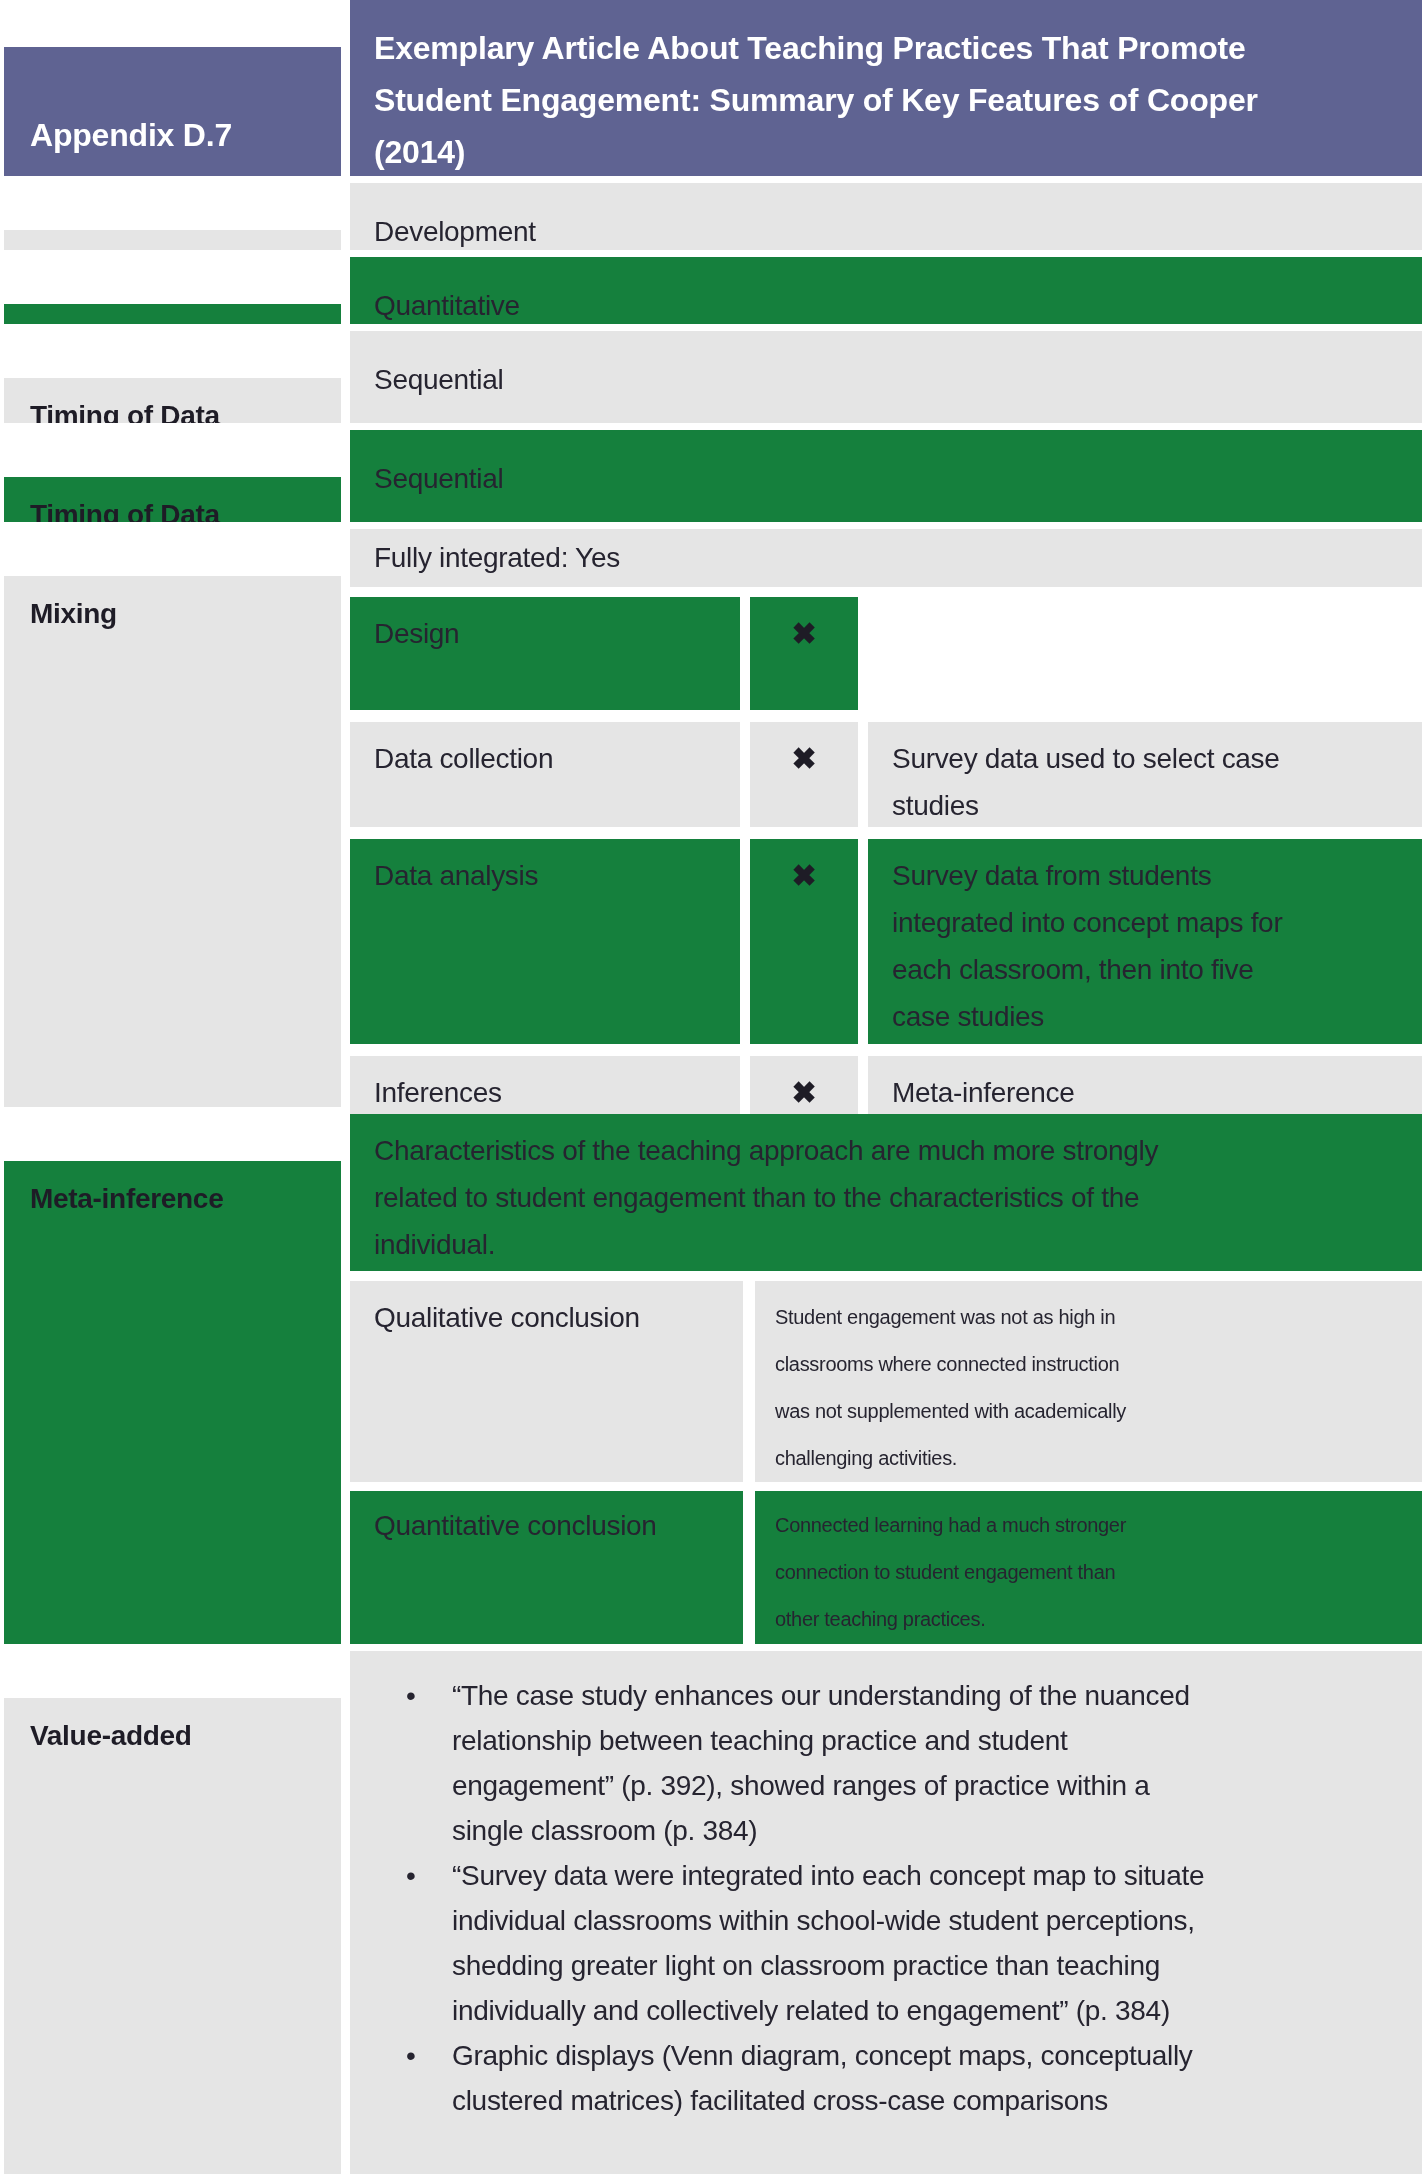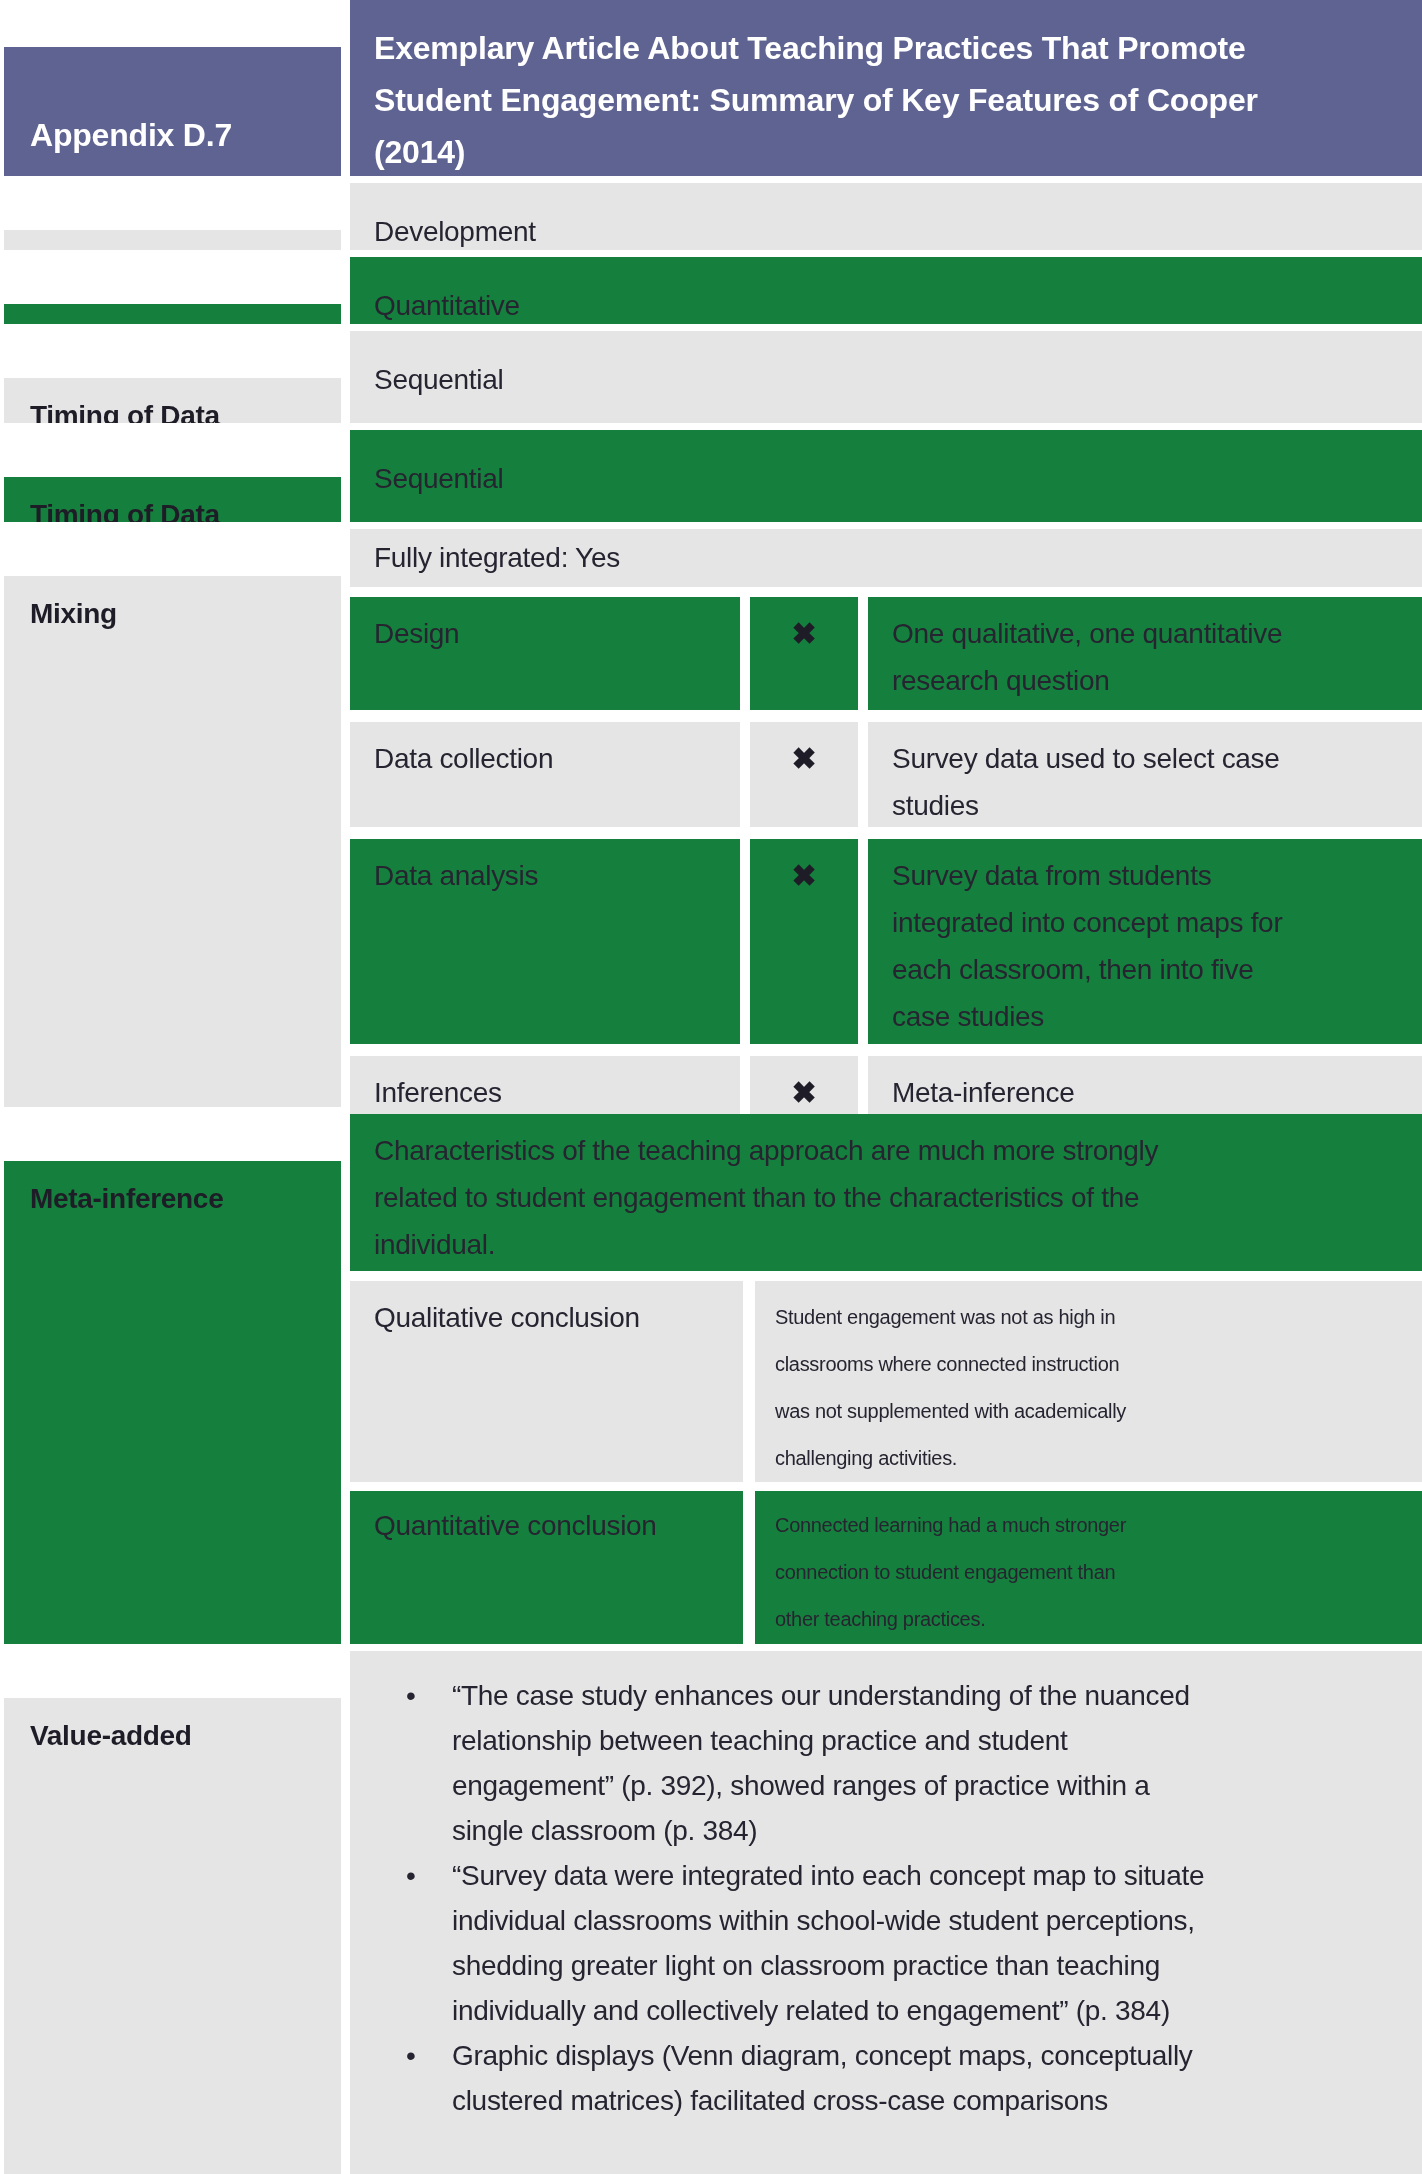--- a/index.html
+++ b/index.html
@@ -103,22 +103,20 @@
 
   <div class="row h-mixing">
     <div class="cell col1 light label-cell pre">Mixing</div>
     <div class="col2 stack">
       <div class="cell light intro-cell pre">Fully integrated: Yes</div>
       <div class="gap10"></div>
 
       <div class="nrow hn-design">
         <div class="cell ncol1 dark pre">Design</div>
         <div class="cell ncolx dark">✖</div>
-        <div class="cell ncol3 dark pre">One qualitative, one quantitative
-research question</div>
       </div>
 
       <div class="nrow hn-dc">
         <div class="cell ncol1 light pre">Data collection</div>
         <div class="cell ncolx light">✖</div>
         <div class="cell ncol3 light pre">Survey data used to select case
 studies</div>
       </div>
 
       <div class="nrow hn-da">

